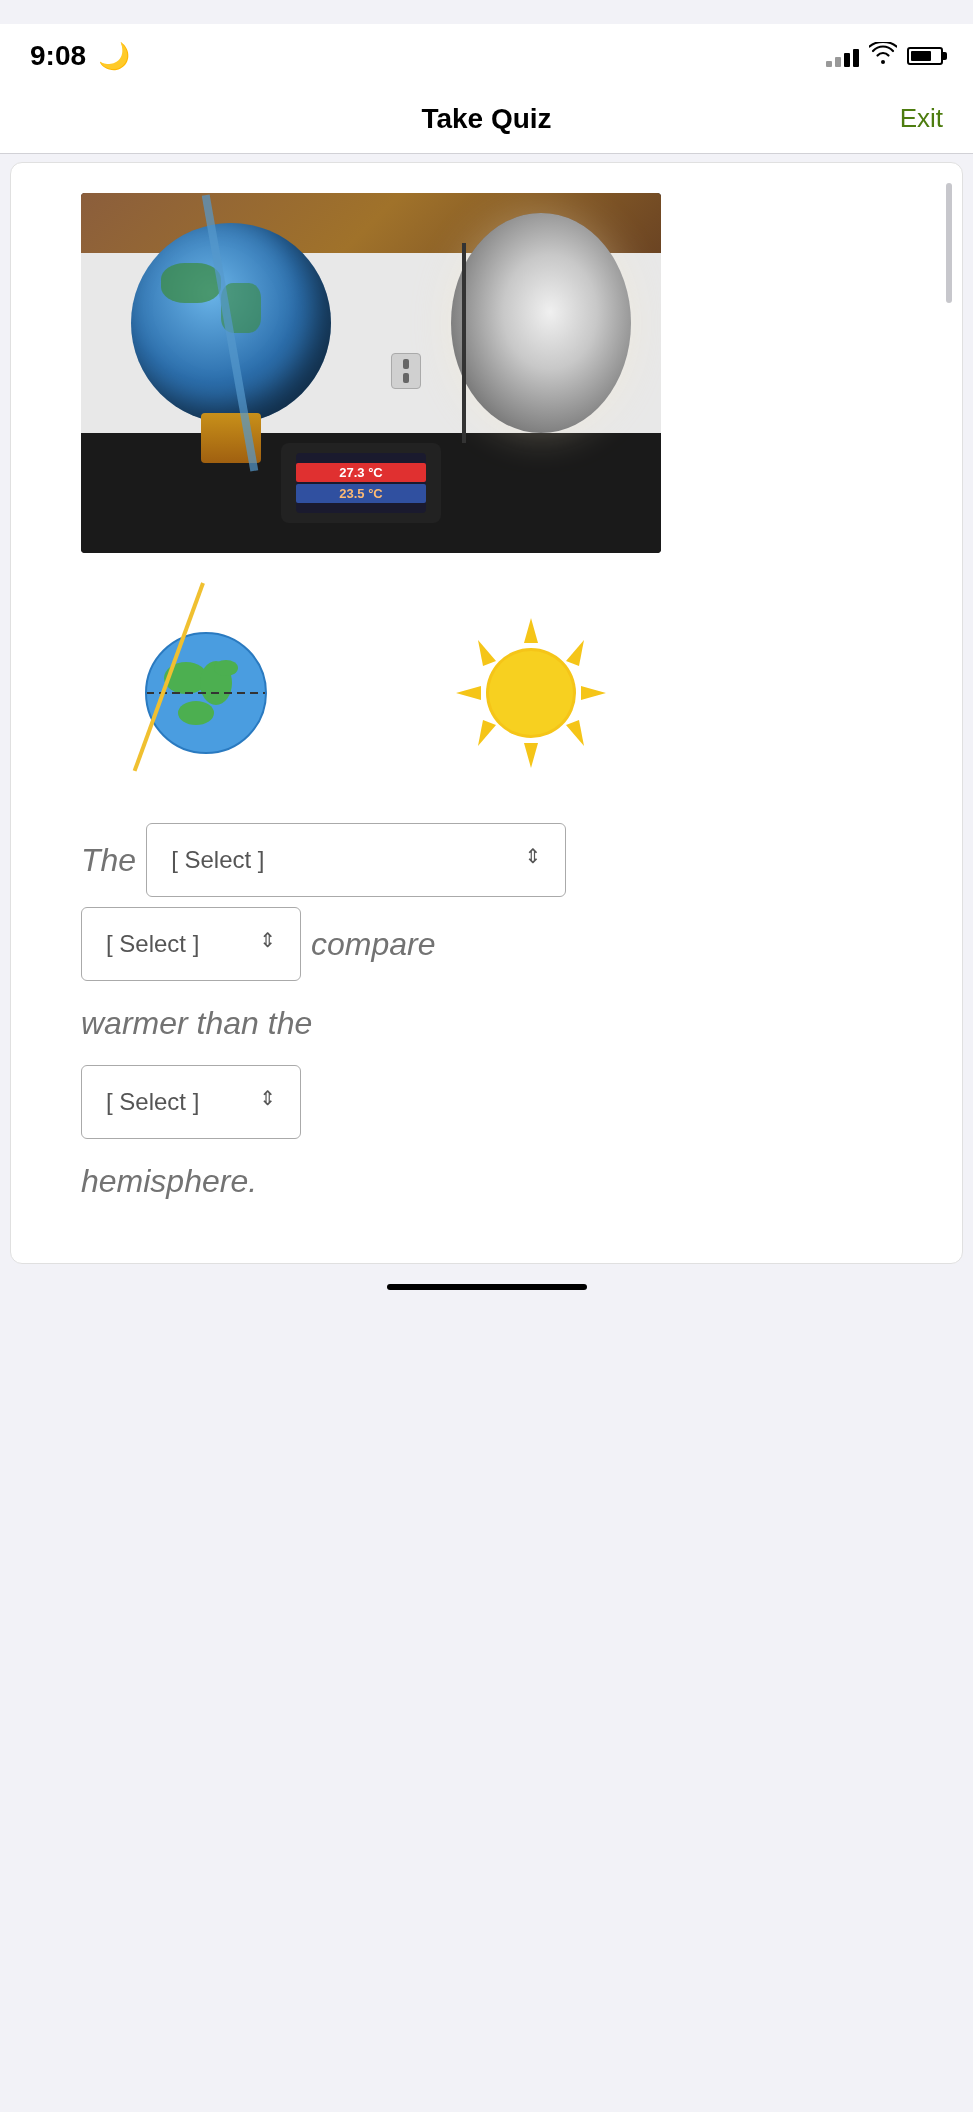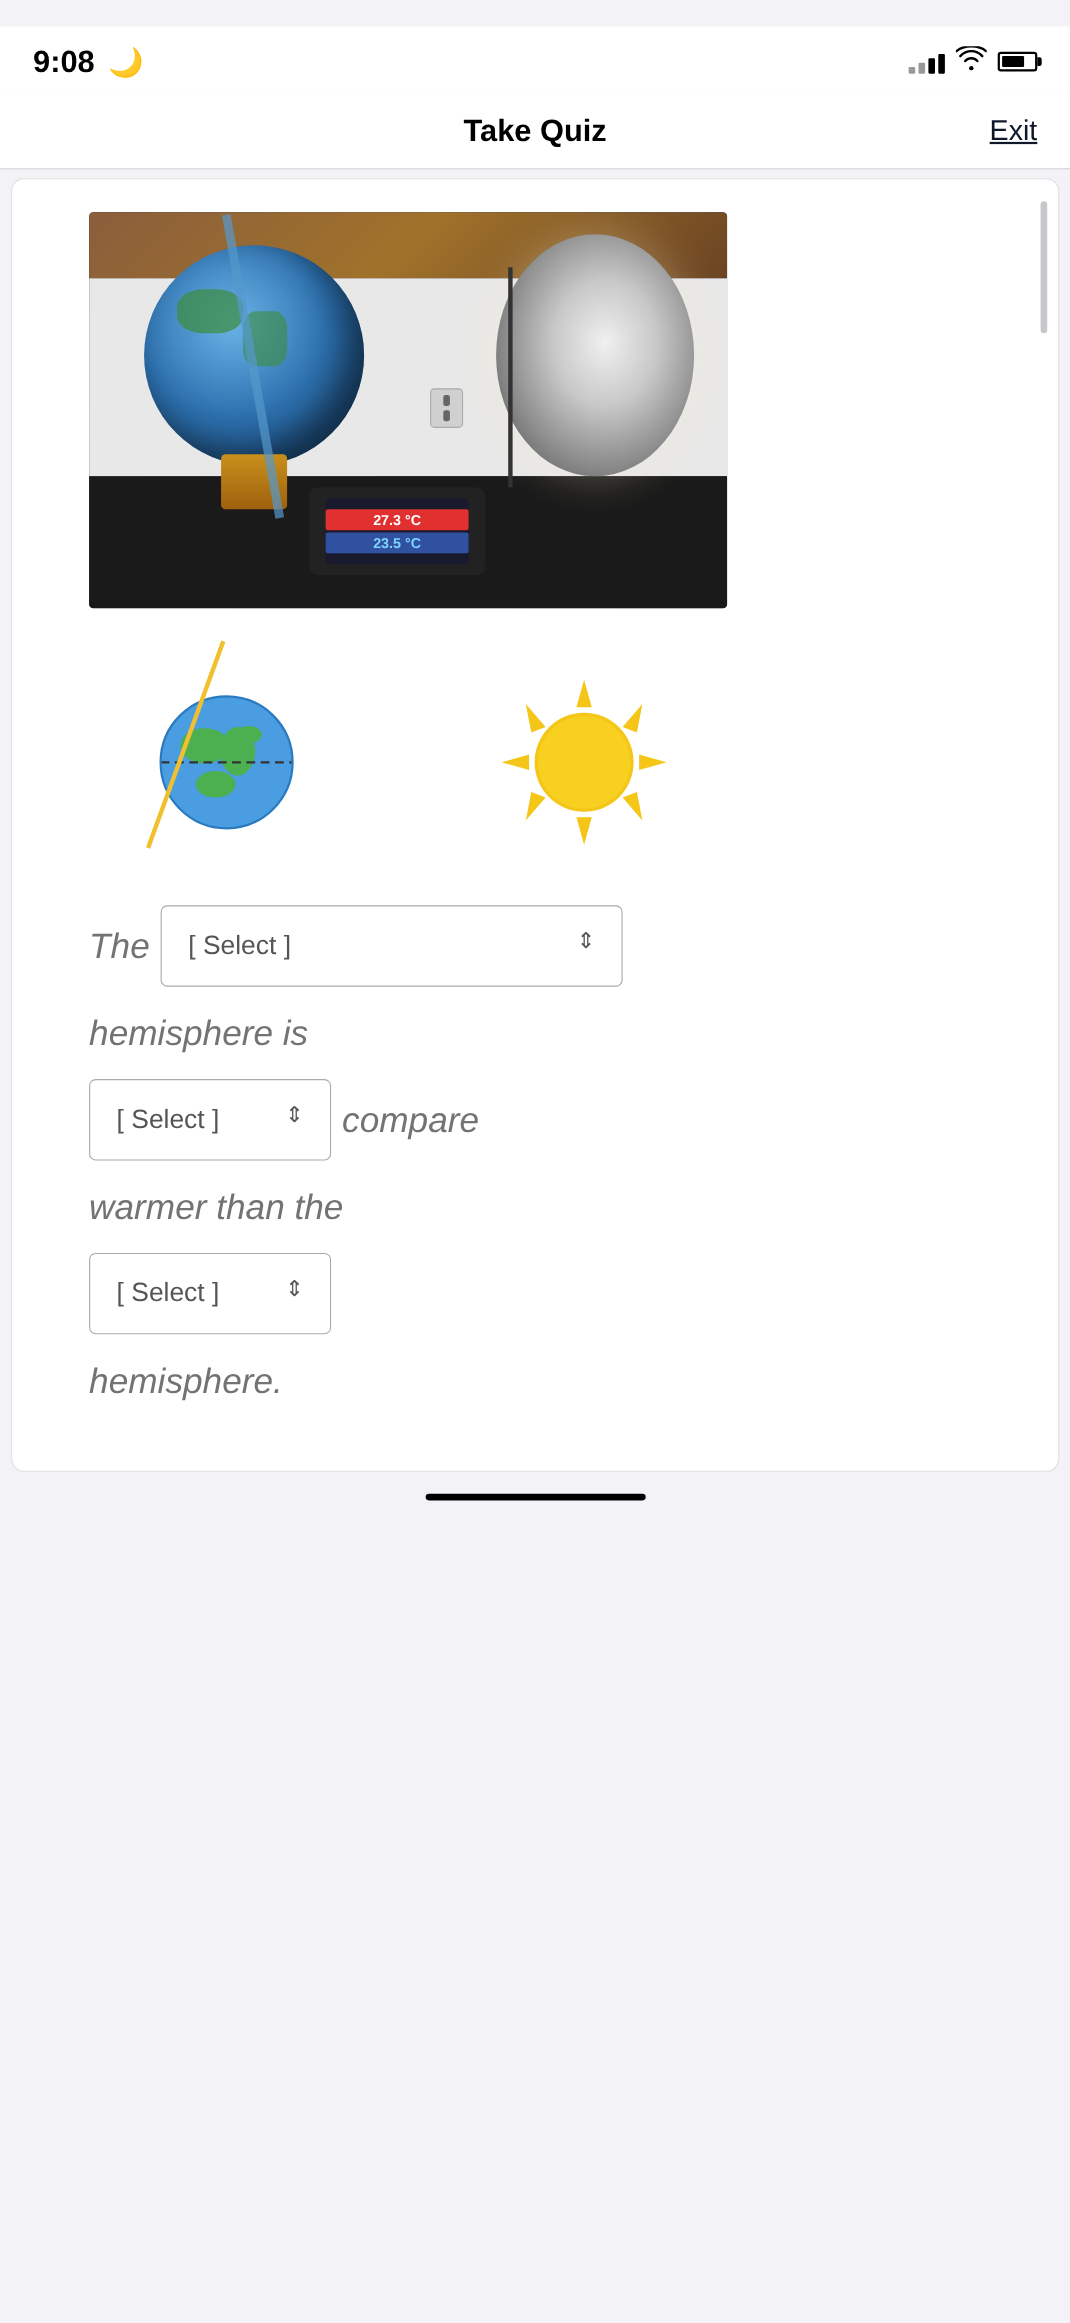--- a/index.html
+++ b/index.html
@@ -104,24 +104,23 @@
     .nav-title {
       font-size: 28px;
       font-weight: 700;
       color: #000;
     }
 
     .nav-exit {
       position: absolute;
       right: 30px;
       font-size: 26px;
-      color: #0f172a;
+      color: #4d7c0f;
       font-weight: 400;
       cursor: pointer;
-      text-decoration: underline;
     }
 
     
     .content {
       background: white;
       margin: 8px 10px;
       border-radius: 12px;
       padding: 0;
       overflow: hidden;
       border: 1px solid #e0e0e0;
@@ -196,21 +195,21 @@
       padding: 2px 8px;
       border-radius: 2px;
       font-size: 13px;
       font-weight: 600;
       width: 100%;
       text-align: center;
     }
 
     .temp-blue {
       background: #3050a0;
-      color: #7dd3fc;
+      color: #fdba74;
       padding: 2px 10px;
       border-radius: 2px;
       font-size: 13px;
       font-weight: 600;
       width: 100%;
       text-align: center;
     }
 
     
     .illustration-area {
@@ -430,23 +429,20 @@
     <div class="fill-in-section">
 
       <div class="fill-row">
         <span class="fill-text">The</span>
         <div class="fill-select fill-select-wide">
           <span class="fill-select-text">[ Select ]</span>
           <span class="fill-select-arrow">⇕</span>
         </div>
       </div>
 
-      <div class="fill-row">
-        <span class="fill-text">hemisphere is</span>
-      </div>
 
       <div class="fill-row">
         <div class="fill-select">
           <span class="fill-select-text">[ Select ]</span>
           <span class="fill-select-arrow">⇕</span>
         </div>
         <span class="fill-text">compare</span>
       </div>
 
       <div class="fill-row">

